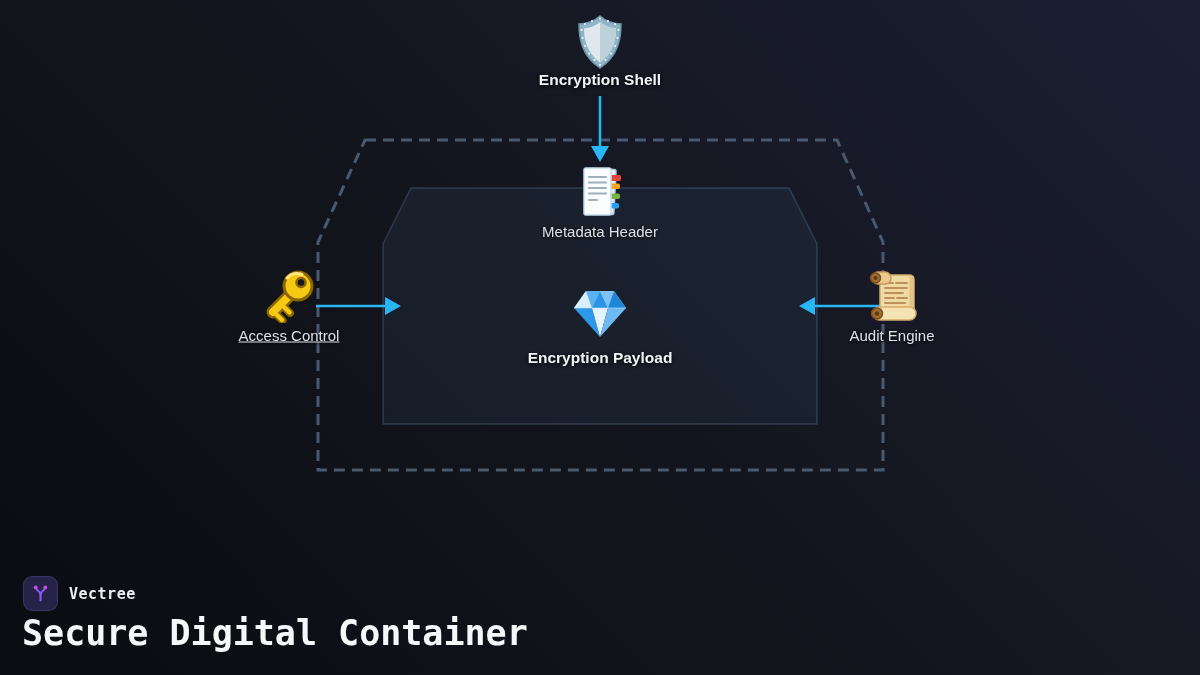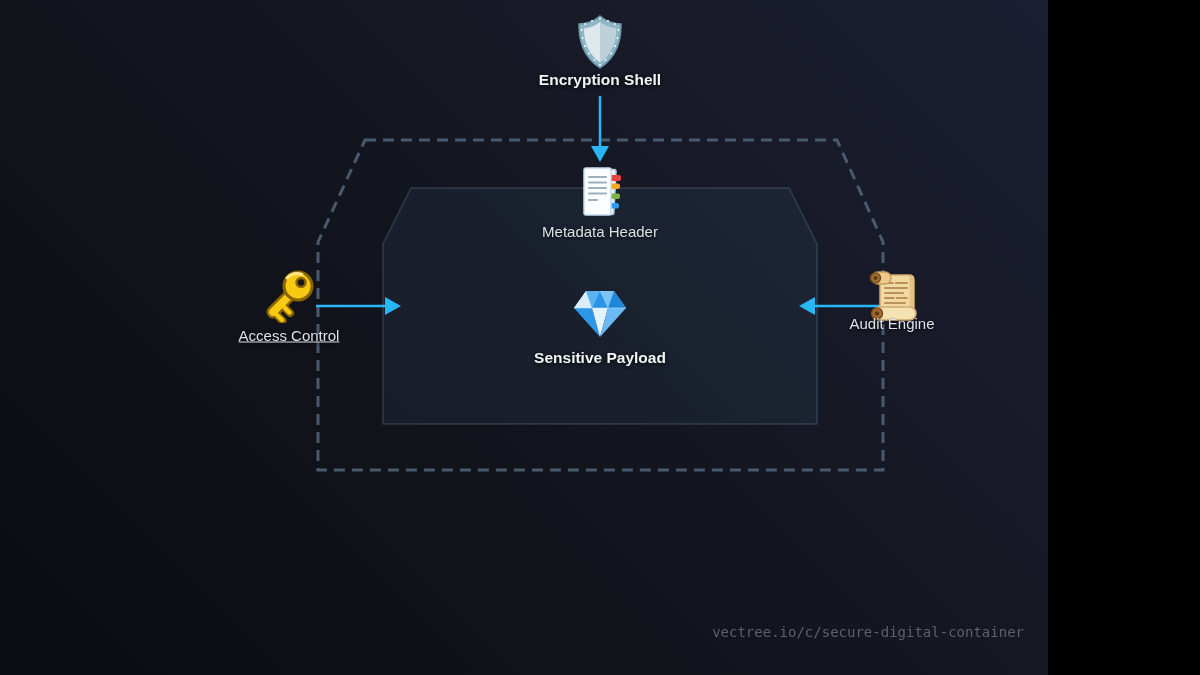--- a/index.html
+++ b/index.html
@@ -1,18 +1,18 @@
 <!DOCTYPE html>
 <html><head>
 <meta charset="utf-8">
 <style>
   * { margin:0; padding:0; box-sizing:border-box; }
   html,body { background:#000; }
   .stage {
-    position:relative; width:1048px; height:675px; overflow:hidden;
+    position:relative; width:1200px; height:675px; overflow:hidden;
     background:linear-gradient(225deg,#1c1f33 0%, #14161f 48%, #0b0c11 100%);
     font-family:"Liberation Sans", sans-serif;
   }
   .overlay { position:absolute; left:0; top:0; width:1200px; height:675px; }
   .icon { position:absolute; }
   .diagram-label {
     position:absolute; transform:translate(-50%,-50%);
     white-space:nowrap; color:#dde1e6; font-size:15px;
     text-shadow:0 1px 3px rgba(0,0,0,.85);
   }
@@ -118,21 +118,21 @@
     <polygon points="14,4 2,21 20,21" fill="#d9effd"></polygon>
     <polygon points="14,4 20,21 28,4" fill="#5bb2f2"></polygon>
     <polygon points="28,4 20,21 36,21" fill="#2a93e4"></polygon>
     <polygon points="28,4 36,21 42,4" fill="#7fc2f4"></polygon>
     <polygon points="42,4 36,21 54,21" fill="#1f87da"></polygon>
     <polygon points="2,21 20,21 28,50" fill="#2e98e8"></polygon>
     <polygon points="20,21 36,21 28,50" fill="#e2f4fe"></polygon>
     <polygon points="36,21 54,21 28,50" fill="#6db9f3"></polygon>
     <line x1="2" y1="21" x2="54" y2="21" stroke="#bfe4fb" stroke-width="1" opacity="0.6"></line>
   </svg>
-  <div class="diagram-label strong" style="left:600px; top:358px;">Sensitive Payload</div>
+  <div class="diagram-label strong" style="left:600px; top:358px;">Encryption Payload</div>
 
   <svg class="icon" style="left:262px; top:269px;" width="54" height="54" viewBox="0 0 54 54">
     <path d="M30 24 L11 43" stroke="#8a6500" stroke-width="13" stroke-linecap="round"></path>
     <path d="M15 46 l5.5 5.5" stroke="#8a6500" stroke-width="8" stroke-linecap="round"></path>
     <path d="M22.5 38.5 l5.5 5.5" stroke="#8a6500" stroke-width="8" stroke-linecap="round"></path>
     <path d="M30 24 L11 43" stroke="#f6c913" stroke-width="8" stroke-linecap="round"></path>
     <path d="M15 46 l5 5" stroke="#f6c913" stroke-width="4.5" stroke-linecap="round"></path>
     <path d="M22.5 38.5 l5 5" stroke="#f6c913" stroke-width="4.5" stroke-linecap="round"></path>
     <circle cx="36" cy="17" r="14" fill="#f6c913" stroke="#8a6500" stroke-width="3"></circle>
     <path d="M25 9 A13 13 0 0 1 40 5.5" stroke="#ffe785" stroke-width="3" fill="none" stroke-linecap="round"></path>
@@ -152,17 +152,29 @@
         <line x1="31" y1="29" x2="41" y2="29"></line>
       <line x1="19" y1="34" x2="39" y2="34"></line>
     </g>
     <rect x="6" y="3" width="19" height="12" rx="6" fill="#ecca8c" stroke="#c89c5d" stroke-width="1.5"></rect>
     <circle cx="9.5" cy="9" r="5" fill="#a06c33" stroke="#7a4d1e" stroke-width="1.5"></circle>
     <circle cx="9.5" cy="9" r="2" fill="#5f3a14"></circle>
     <rect x="7" y="38" width="43" height="13" rx="6.5" fill="#f5e2b2" stroke="#d3ab6c" stroke-width="1.5"></rect>
     <circle cx="11" cy="44.5" r="5.5" fill="#a06c33" stroke="#7a4d1e" stroke-width="1.5"></circle>
     <circle cx="11" cy="44.5" r="2.2" fill="#5f3a14"></circle>
   </svg>
-  <div class="diagram-label" style="left:892px; top:323px;text-align:center;">Audit Engine</div>
+  <div class="diagram-label" style="left:892px; top:335px;text-align:center;">Audit Engine</div>
 
-  <div class="page-url">vectree.io/c/secure-digital-container</div>
+  <div class="brand-row">
+    <div class="logo-badge">
+      <svg width="21" height="21" viewBox="0 0 20 20">
+        <path d="M10 16.5 V11" stroke="#8b5cf6" stroke-width="2" stroke-linecap="round" fill="none"></path>
+        <path d="M10 11 C10 7.5 6.6 8 5.6 4.8" stroke="#8b5cf6" stroke-width="2" stroke-linecap="round" fill="none"></path>
+        <path d="M10 11 C10 7.5 13.4 8 14.4 4.8" stroke="#8b5cf6" stroke-width="2" stroke-linecap="round" fill="none"></path>
+        <circle cx="5.4" cy="4.2" r="1.8" fill="#c44df0"></circle>
+        <circle cx="14.6" cy="4.2" r="1.8" fill="#c44df0"></circle>
+      </svg>
+    </div>
+    <span class="brand-name">Vectree</span>
+  </div>
+  <div class="page-title">Secure Digital Container</div>
 
 </div>
 
 </body></html>

